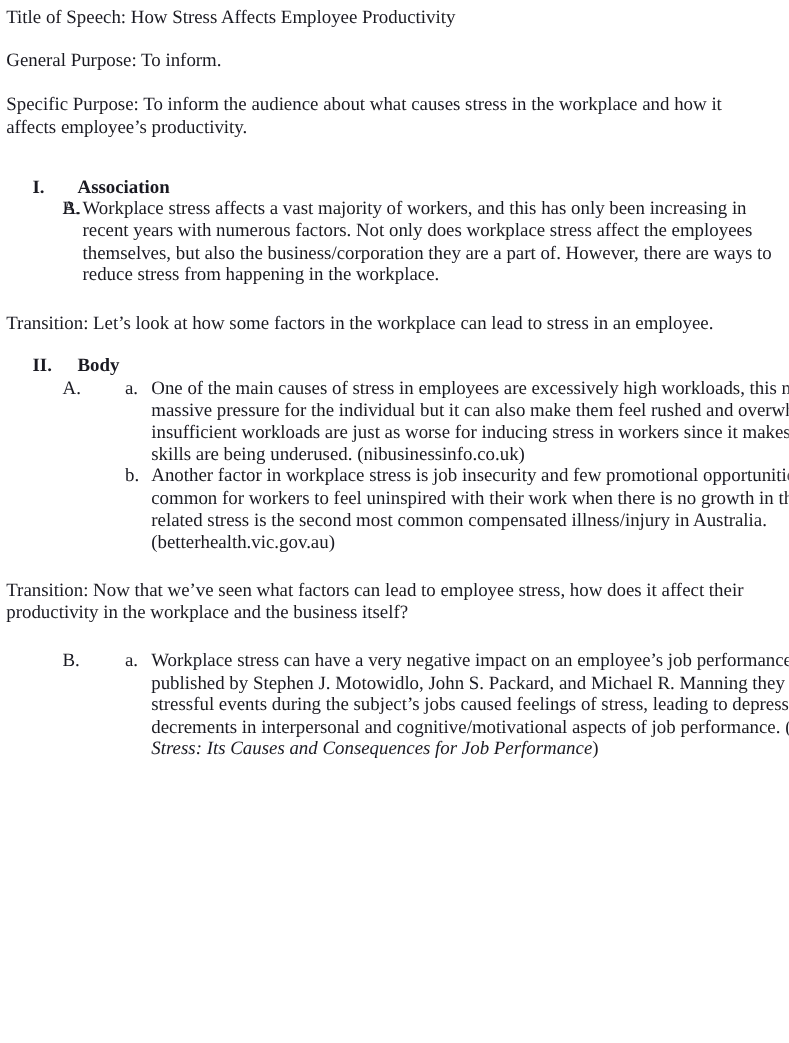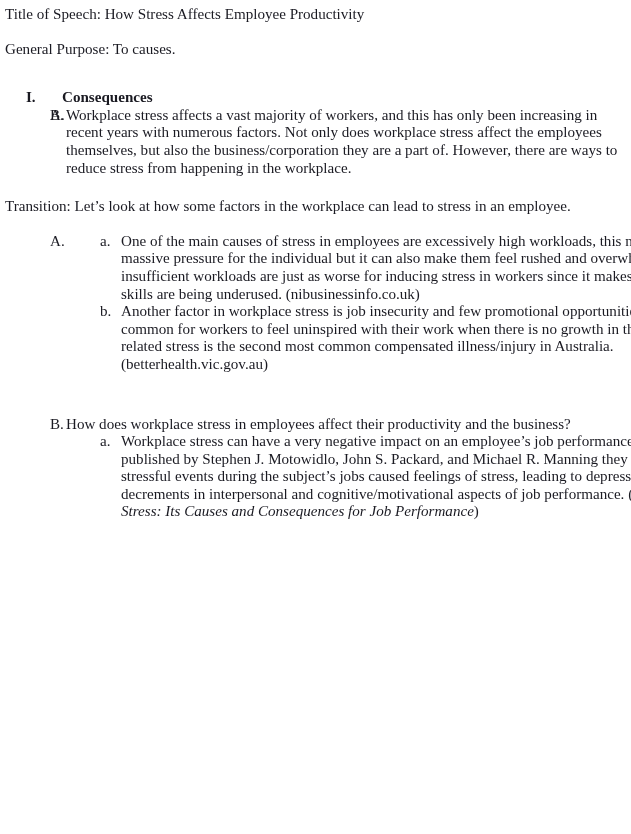--- a/index.html
+++ b/index.html
@@ -95,68 +95,73 @@
 </style>
 </head>
 <body>
 
 <div class="page">
   <div class="doc">
 
     <p class="para">Title of Speech: How Stress Affects Employee Productivity</p>
 
 
-    <p class="para">General Purpose: To causes.</p>
+    <p class="para">General Purpose: To inform.</p>
 
+    <p class="para">Specific Purpose: To inform the audience about what causes stress in the workplace and how it affects employee’s productivity.</p>
 
     <div class="spacer-sm"></div>
 
     <div class="lvl1">
       <span class="marker">I.</span>
-      <span>Consequences</span>
+      <span>Association</span>
     </div>
 
     <div class="lvl2">
       <span class="marker">A.</span>
     </div>
 
     <div class="lvl2">
       <span class="marker">B.</span>
       <span>Workplace stress affects a vast majority of workers, and this has only been increasing in recent years with numerous factors. Not only does workplace stress affect the employees themselves, but also the business/corporation they are a part of. However, there are ways to reduce stress from happening in the workplace.</span>
     </div>
 
     <div class="spacer-lg"></div>
 
     <p class="para tight">Transition: Let’s look at how some factors in the workplace can lead to stress in an employee.</p>
 
     <div class="spacer-md"></div>
 
+    <div class="lvl1">
+      <span class="marker">II.</span>
+      <span>Body</span>
+    </div>
 
     <div class="lvl2">
       <span class="marker">A.</span>
     </div>
 
     <div class="lvl3">
       <span class="marker">a.</span>
       <span>One of the main causes of stress in employees are excessively high workloads, this not only causes massive pressure for the individual but it can also make them feel rushed and overwhelmed. However, insufficient workloads are just as worse for inducing stress in workers since it makes them feel their skills are being underused. (nibusinessinfo.co.uk)</span>
     </div>
 
     <div class="lvl3">
       <span class="marker">b.</span>
       <span>Another factor in workplace stress is job insecurity and few promotional opportunities, it is quite common for workers to feel uninspired with their work when there is no growth in their career. Work related stress is the second most common compensated illness/injury in Australia. (betterhealth.vic.gov.au)</span>
     </div>
 
     <div class="spacer-lg"></div>
 
+    <p class="para tight">Transition: Now that we’ve seen what factors can lead to employee stress, how does it affect their productivity in the workplace and the business itself?</p>
 
     <div class="spacer-lg"></div>
 
     <div class="lvl2">
       <span class="marker">B.</span>
-      <span>How does workplace stress in employees affect their productivity and the business?</span>
     </div>
 
     <div class="lvl3">
       <span class="marker">a.</span><span>Workplace stress can have a very negative impact on an employee’s job performance, in an article published by Stephen J. Motowidlo, John S. Packard, and Michael R. Manning they found that the stressful events during the subject’s jobs caused feelings of stress, leading to depression and causing decrements in interpersonal and cognitive/motivational aspects of job performance. (</span><span class="title-italic">Occupational Stress: Its Causes and Consequences for Job Performance</span><span>)</span>
     </div>
 
   </div>
 </div>
 
 </body></html>

